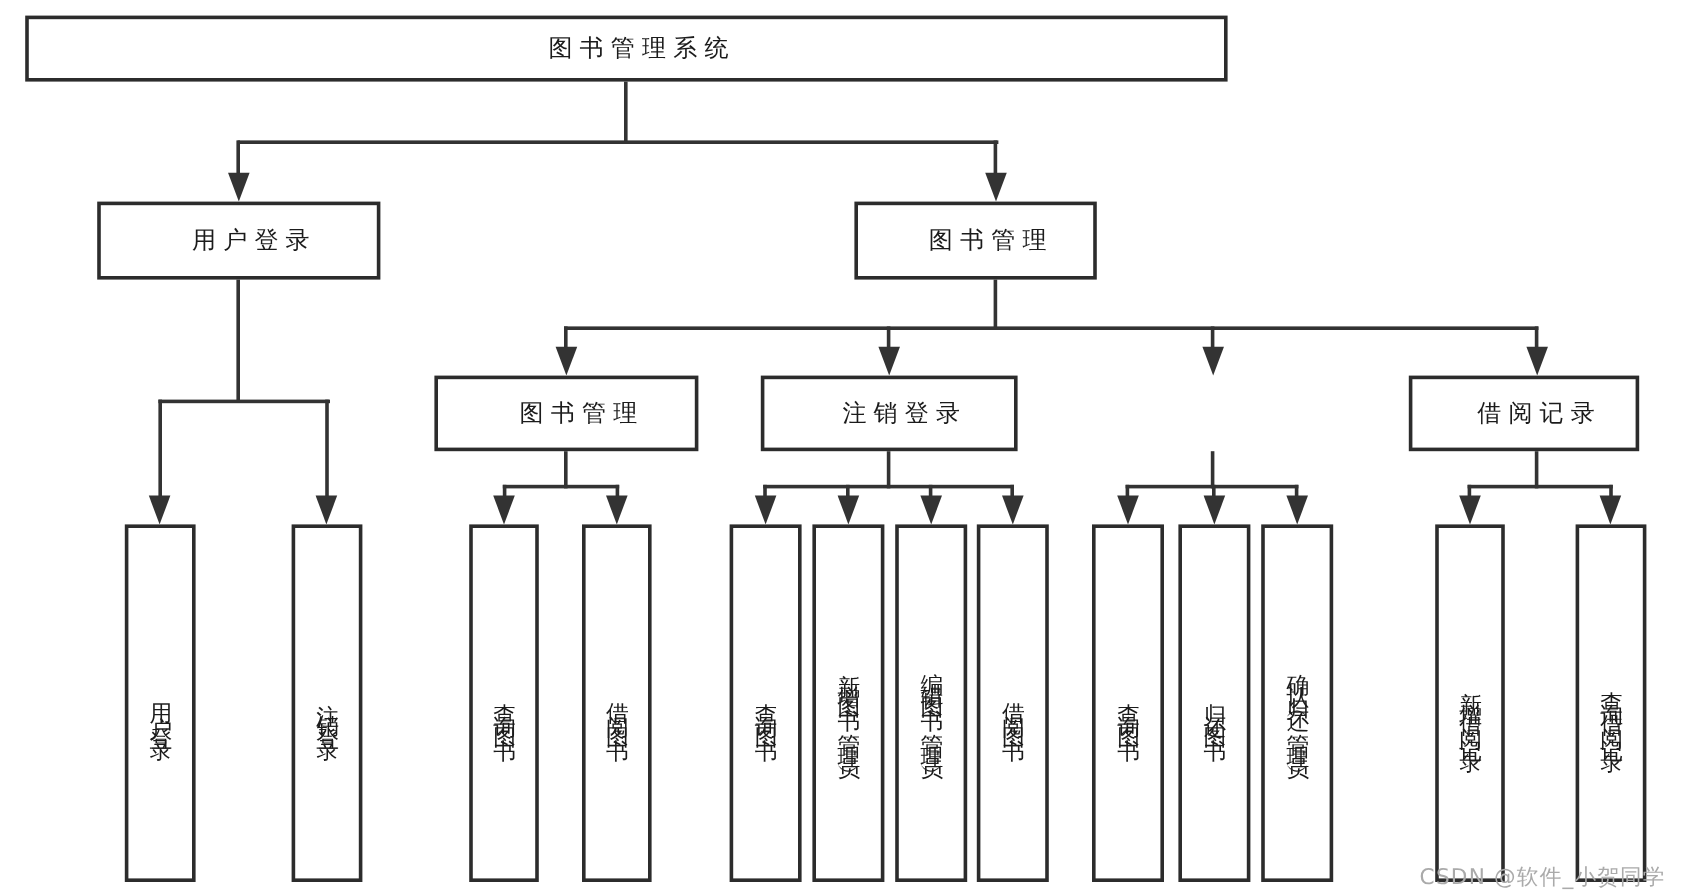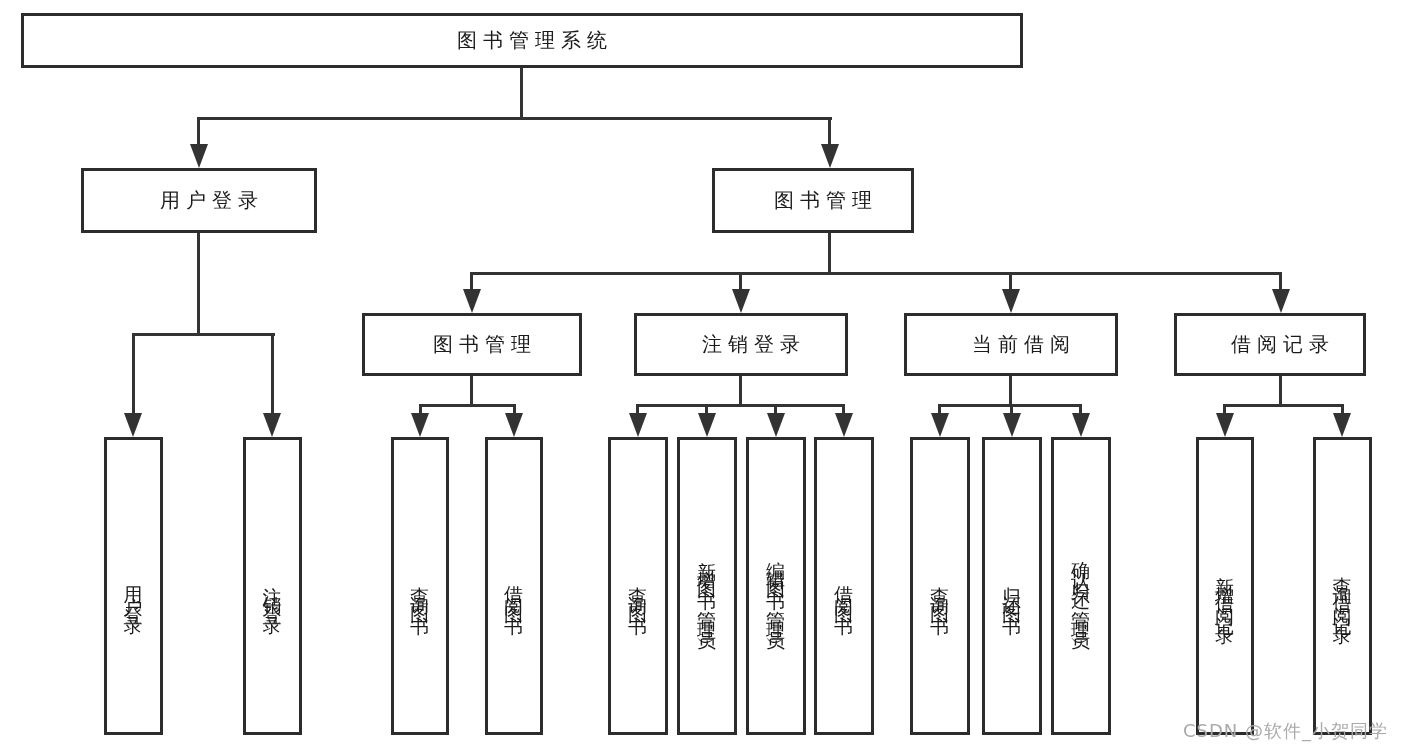--- a/index.html
+++ b/index.html
@@ -91,23 +91,20 @@
   <div class="arrow" style="left:1002px;top:289px"></div>
   <div class="vline" style="left:1279px;top:272px;height:20px"></div>
   <div class="arrow" style="left:1272px;top:289px"></div>
 
   <div class="hbox" style="left:362px;top:313px;width:220px;height:63px">
     <span>图书管理</span>
   </div>
   <div class="hbox" style="left:634px;top:313px;width:214px;height:63px">
     <span>注销登录</span>
   </div>
-  <div class="hbox" style="left:904px;top:313px;width:214px;height:63px">
-    <span>当前借阅</span>
-  </div>
   <div class="hbox" style="left:1174px;top:313px;width:192px;height:63px">
     <span>借阅记录</span>
   </div>
 
   <div class="vline" style="left:470px;top:376px;height:31px"></div>
   <div class="hline" style="left:419px;top:404px;width:97px"></div>
   <div class="vline" style="left:419px;top:404px;height:14px"></div>
   <div class="arrow" style="left:411px;top:413px"></div>
   <div class="vline" style="left:513px;top:404px;height:14px"></div>
   <div class="arrow" style="left:505px;top:413px"></div>

